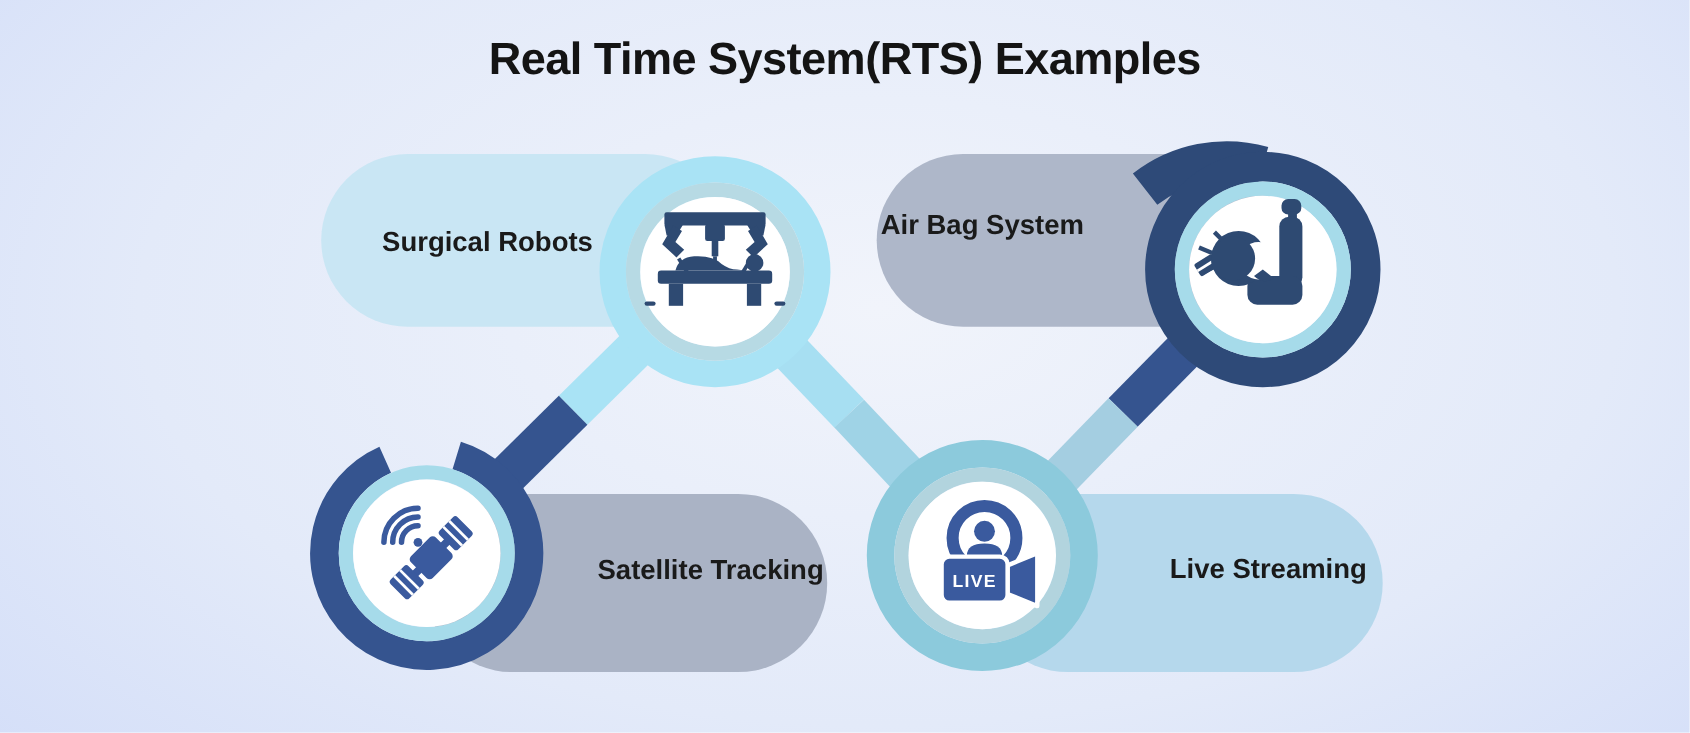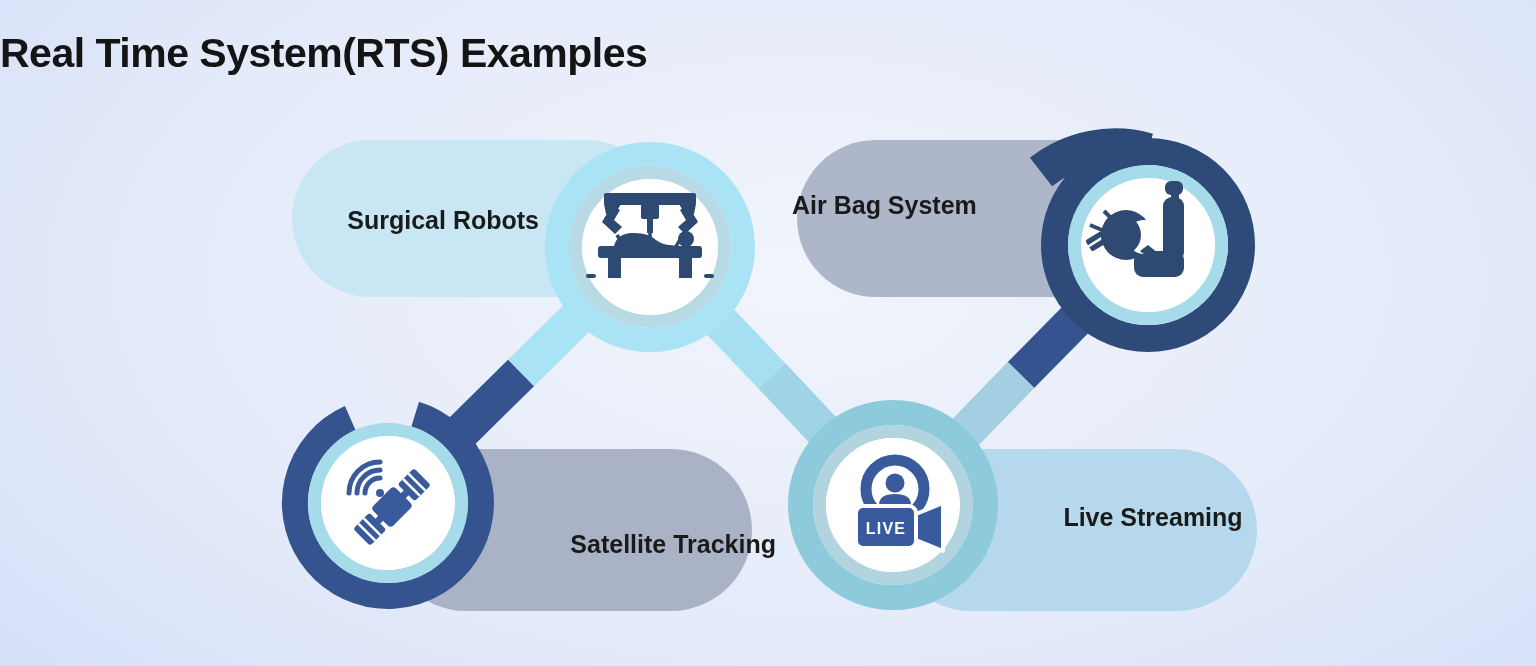--- a/index.html
+++ b/index.html
@@ -3,29 +3,29 @@
 <meta charset="utf-8">
 <style>
   html,body{margin:0;padding:0;}
   body{font-family:"Liberation Sans","DejaVu Sans",sans-serif;}
   .stage{
     position:relative;width:1536px;height:666px;overflow:hidden;
     background:radial-gradient(ellipse 115% 150% at 52% 42%, #f1f4fb 0%, #e3eaf9 38%, #cdd9f8 72%, #bdd0f7 100%);
   }
   .stage svg{position:absolute;left:0;top:0;}
   .title{
-    position:absolute;left:0;top:30px;width:1536px;
+    position:absolute;left:0;top:30px;width:1536px;text-align:center;
     font-size:41px;font-weight:800;color:#141414;letter-spacing:-0.5px;
   }
   .label{
     position:absolute;color:#1a1a1a;font-size:25px;font-weight:700;line-height:33px;
   }
   .label-surgical{left:299px;top:204px;width:240px;text-align:right;}
-  .label-airbag{left:792px;top:189px;width:258px;text-align:left;}
-  .label-satellite{left:516px;top:528px;width:260px;text-align:right;}
+  .label-airbag{left:764px;top:189px;width:258px;text-align:center;}
+  .label-satellite{left:516px;top:502px;width:260px;text-align:center;}
   .label-live{left:1023px;top:500px;width:260px;text-align:center;line-height:34px;}
   .live-badge-text{
     font-family:"Liberation Sans","DejaVu Sans",sans-serif;
     font-size:16px;font-weight:700;letter-spacing:1.2px;
   }
 </style>
 </head>
 <body>
 
 <div class="stage">

